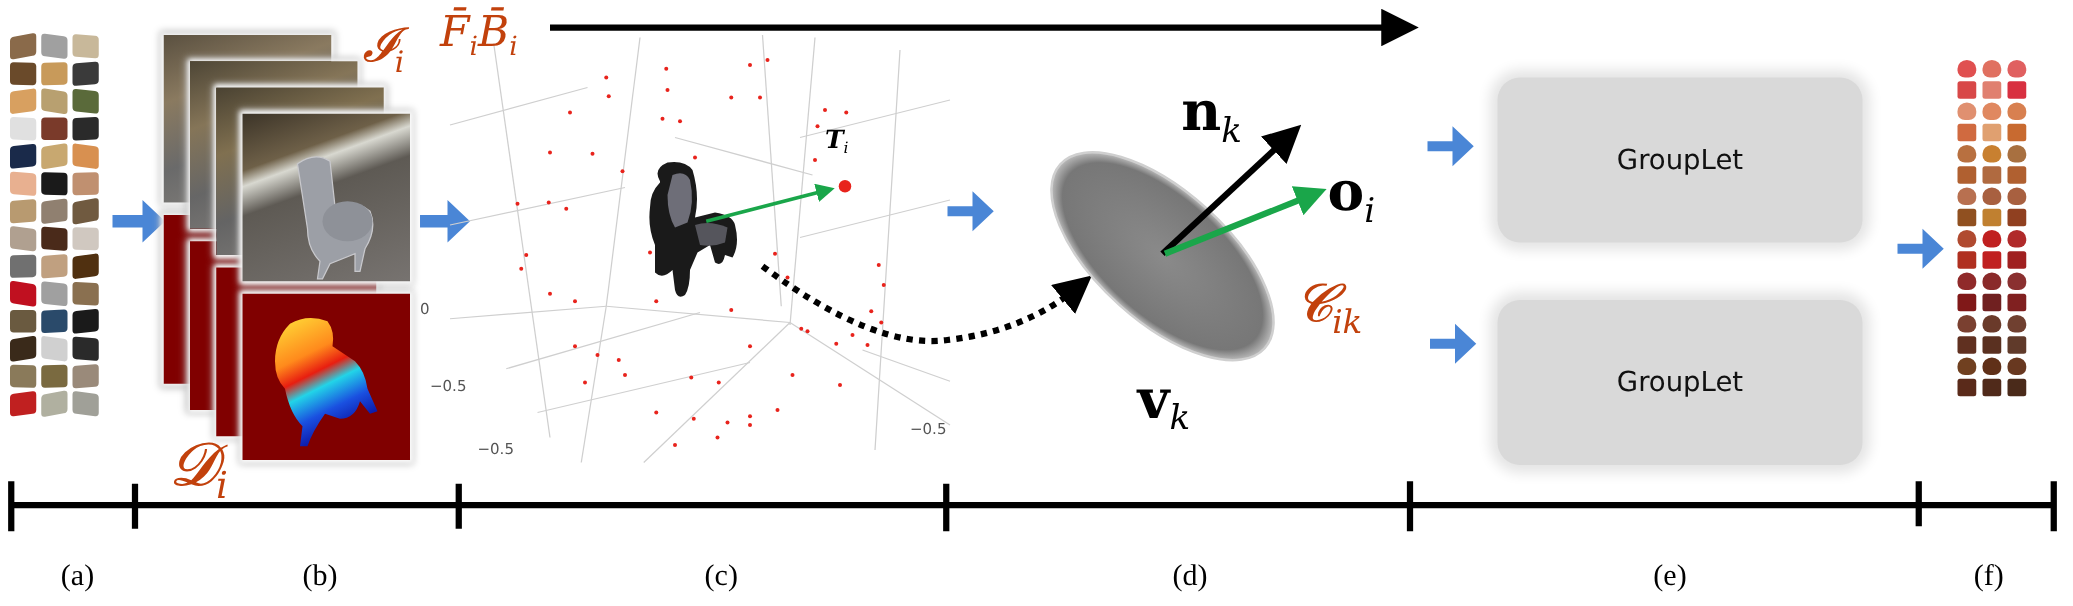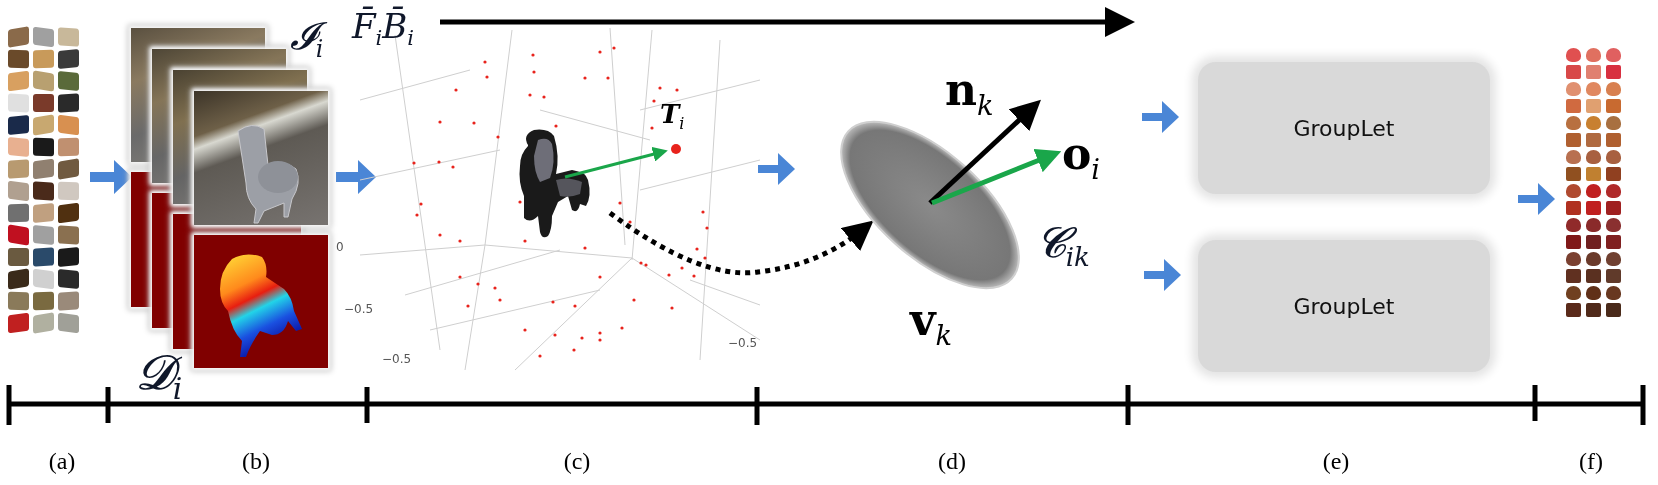--- a/index.html
+++ b/index.html
@@ -1,20 +1,20 @@
 <!DOCTYPE html>
 <html><head>
 <meta charset="utf-8">
 <style>
   html, body { margin:0; padding:0; background:#ffffff; }
   body { width:1658px; height:485px; position:relative; overflow:hidden;
          font-family:"DejaVu Serif", serif; }
   .abs { position:absolute; }
   svg { position:absolute; left:0; top:0; }
-  .math { font-family:"DejaVu Serif", serif; font-style:italic; color:#0f172a; position:absolute; white-space:nowrap; }
+  .math { font-family:"DejaVu Serif", serif; font-style:italic; color:#c2410c; position:absolute; white-space:nowrap; }
   .mathb { font-family:"DejaVu Serif", serif; font-weight:bold; color:#000; position:absolute; white-space:nowrap; }
   .sub { font-size:0.62em; font-style:italic; font-weight:normal; vertical-align:-0.35em; }
   .box { position:absolute; background:#d9d9d9; border-radius:18px;
          box-shadow:0 0 10px 6px #e4e4e4; display:flex; align-items:center; justify-content:center;
          font-family:"DejaVu Sans", sans-serif; font-size:22px; color:#111; }
   .label { position:absolute; font-family:"Liberation Serif", serif; font-size:24px; color:#000; transform:translateX(-50%); }
   .thumbs { position:absolute; display:grid; gap:4px; }
   .thumb { border-radius:3px; }
   .frame { position:absolute; box-shadow:0 0 4px 2px #fff, 0 0 6px 3px #bbb; }
 </style>
@@ -236,21 +236,21 @@
 
 <div class="math" style="left:290px; top:14px; font-size:38px;">
   <span>𝓘</span><span class="sub">i</span>
 </div>
 <div class="math" style="left:136px; top:344px; font-size:48px;">
   <span>𝓓</span><span class="sub">i</span>
 </div>
 <div class="math" style="left:352px; top:6px; font-size:34px;">
   <span>F̄</span><span class="sub">i</span><span>B̄</span><span class="sub">i</span>
 </div>
-<div class="mathb" style="left:660px; top:99px; font-size:26px; font-style:italic;">
+<div class="mathb" style="left:660px; top:99px; font-size:20px; font-style:italic;">
   <span>T</span><span class="sub">i</span>
 </div>
 <div class="mathb" style="left:945px; top:64px; font-size:44px;">
   <span>n</span><span class="sub">k</span>
 </div>
 <div class="mathb" style="left:1062px; top:128px; font-size:44px;">
   <span>o</span><span class="sub">i</span>
 </div>
 <div class="math" style="left:1036px; top:218px; font-size:42px;">
   <span>𝓒</span><span class="sub">ik</span>

